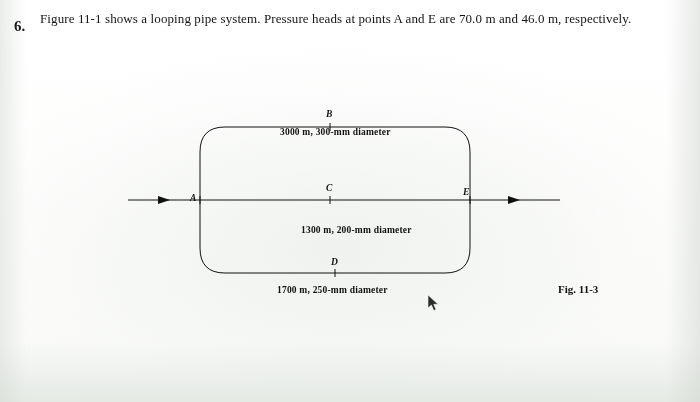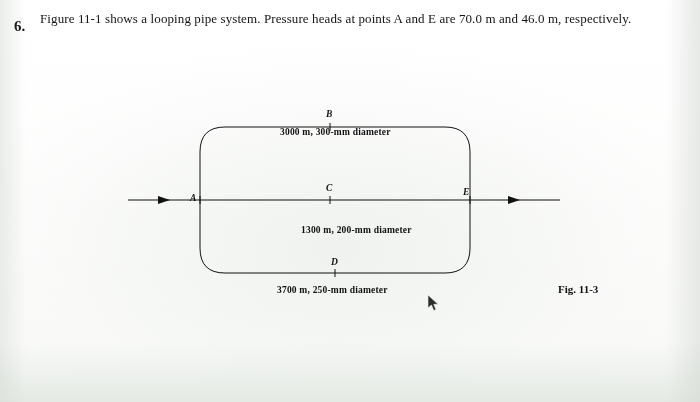--- a/index.html
+++ b/index.html
@@ -162,20 +162,20 @@
   </svg>
 
   <span class="lbl node-label" style="left:326px; top:4px;">B</span>
   <span class="lbl node-label" style="left:326px; top:78px;">C</span>
   <span class="lbl node-label" style="left:331px; top:152px;">D</span>
   <span class="lbl node-label" style="left:190px; top:88px;">A</span>
   <span class="lbl node-label" style="left:463px; top:82px;">E</span>
 
   <span class="lbl pipe-label" style="left:280px; top:22px;text-align:center;">3000 m, 300-mm diameter</span>
   <span class="lbl pipe-label" style="left:277px; top:120px;margin-left:24px;">1300 m, 200-mm diameter</span>
-  <span class="lbl pipe-label" style="left:277px; top:180px;">3700 m, 250-mm diameter</span>
+  <span class="lbl pipe-label" style="left:277px; top:180px;">1700 m, 250-mm diameter</span>
 
   <div class="fig-caption">Fig. 11-3</div>
 
   <svg class="cursor" viewBox="0 0 12 17">
     <polygon points="0,0 0,13 3.4,10 5.8,15.6 8,14.6 5.7,9.3 10,9.2" fill="#2b2b2b" stroke="#f4f4f4" stroke-width="0.6"></polygon>
   </svg>
 </div>
 
 </body></html>

